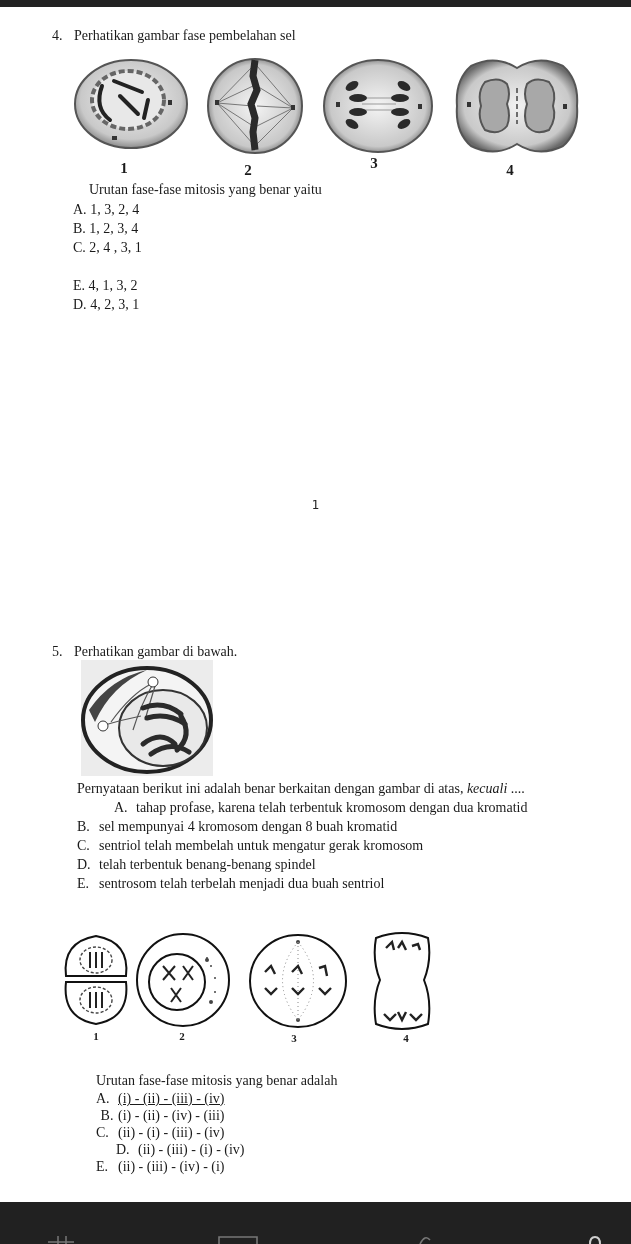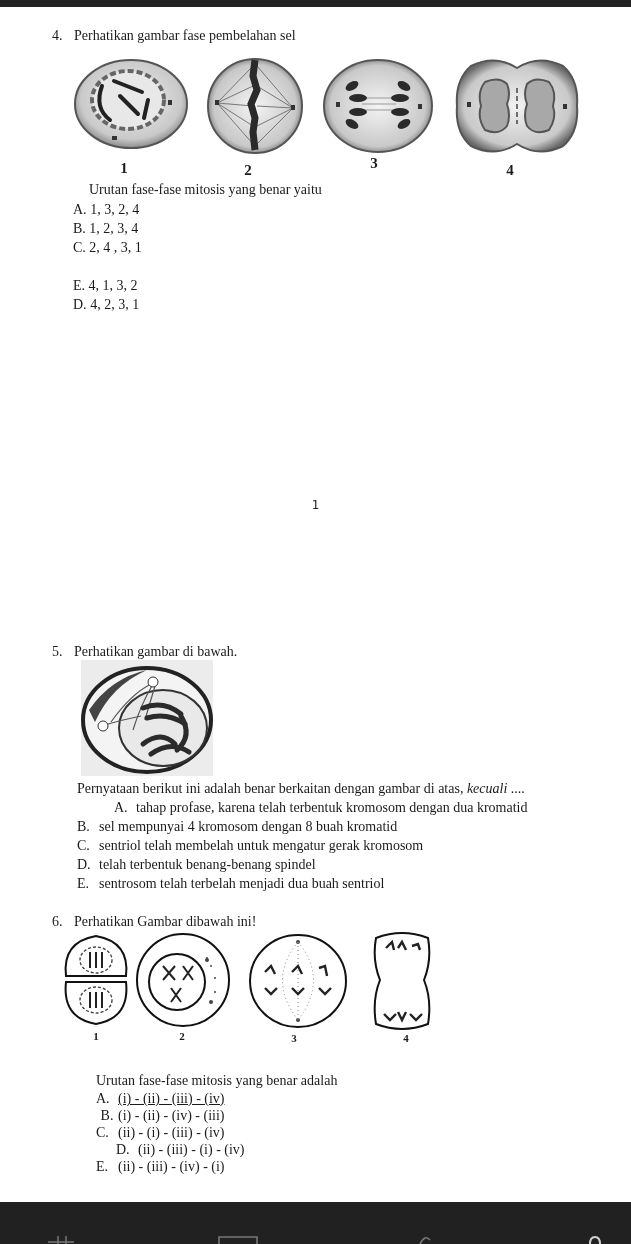--- a/index.html
+++ b/index.html
@@ -175,23 +175,20 @@
     </g>
   </svg>
 
   <div class="text-line" style="left:77px; top:225px;"><span>Pernyataan berikut ini adalah benar berkaitan dengan gambar di atas, </span><i>kecuali</i><span> ....</span></div>
   <div class="opt-row" style="left:77px; top:244px;margin-left:37px;"><span class="letter">A.</span><span>tahap profase, karena telah terbentuk kromosom dengan dua kromatid</span></div>
   <div class="opt-row" style="left:77px; top:263px;"><span class="letter">B.</span><span>sel mempunyai 4 kromosom dengan 8 buah kromatid</span></div>
   <div class="opt-row" style="left:77px; top:282px;"><span class="letter">C.</span><span>sentriol telah membelah untuk mengatur gerak kromosom</span></div>
   <div class="opt-row" style="left:77px; top:301px;"><span class="letter">D.</span><span>telah terbentuk benang-benang spindel</span></div>
   <div class="opt-row" style="left:77px; top:320px;"><span class="letter">E.</span><span>sentrosom telah terbelah menjadi dua buah sentriol</span></div>
 
-  <div class="q-title" style="left:52px; top:358px;">
-    <span class="num">6.</span><span>Perhatikan Gambar dibawah ini!</span>
-  </div>
 
   <svg class="fig" style="left:60px; top:376px;" width="72" height="96" viewBox="0 0 72 96">
     <path d="M6 44 Q2 10 36 4 Q70 10 66 44 Z" fill="#fff" stroke="#111" stroke-width="2"></path>
     <path d="M6 50 Q2 86 36 92 Q70 86 66 50 Z" fill="#fff" stroke="#111" stroke-width="2"></path>
     <g stroke="#444" stroke-width="1.4" fill="none" stroke-dasharray="3 2">
       <ellipse cx="36" cy="28" rx="16" ry="13"></ellipse>
         <ellipse cx="36" cy="68" rx="16" ry="13"></ellipse>
     </g>
     <g stroke="#222" stroke-width="2">
         <path d="M30 20 L30 36 M36 20 L36 36 M42 20 L42 36"></path>

